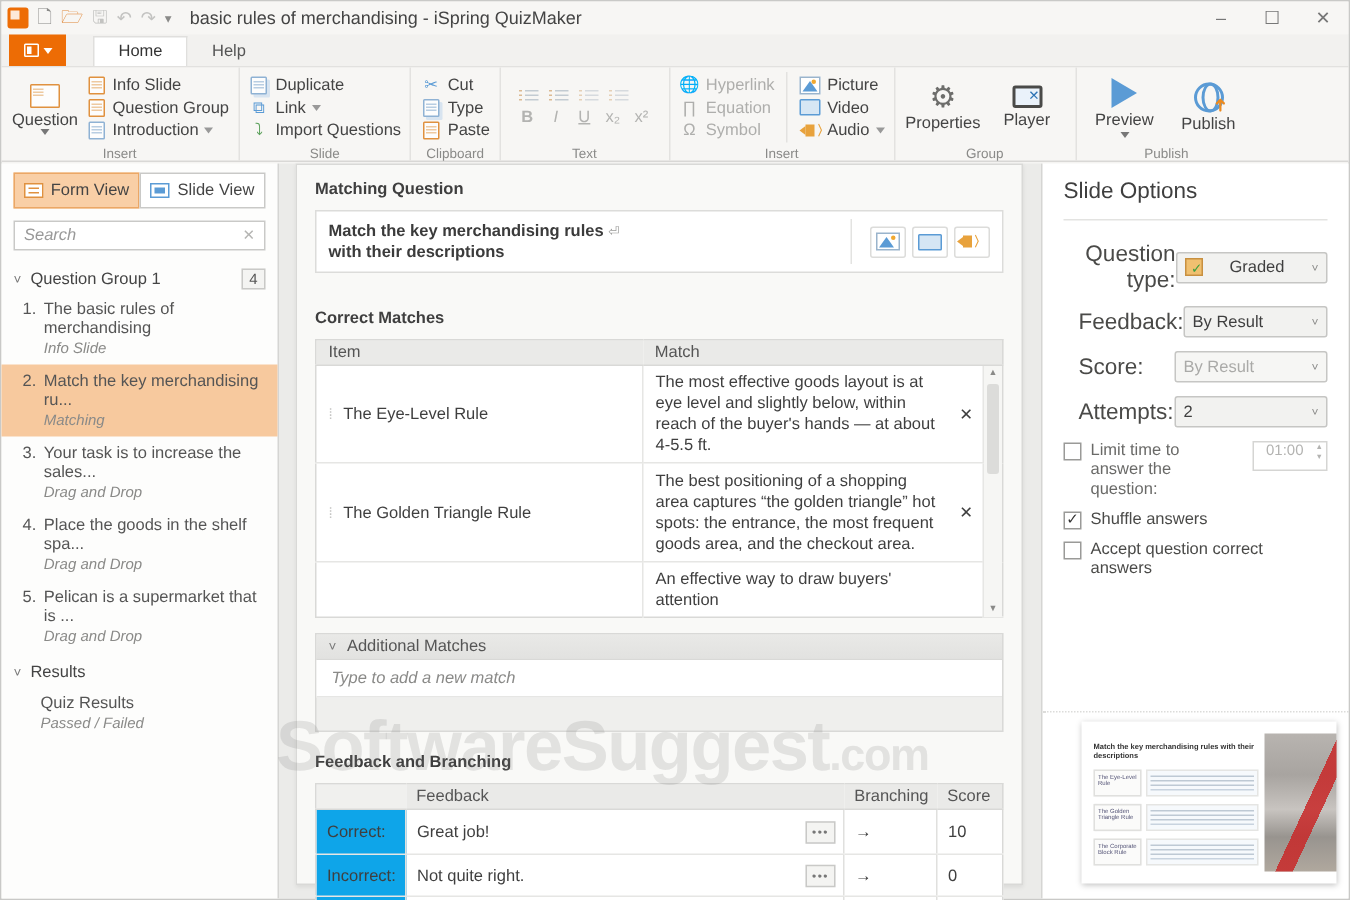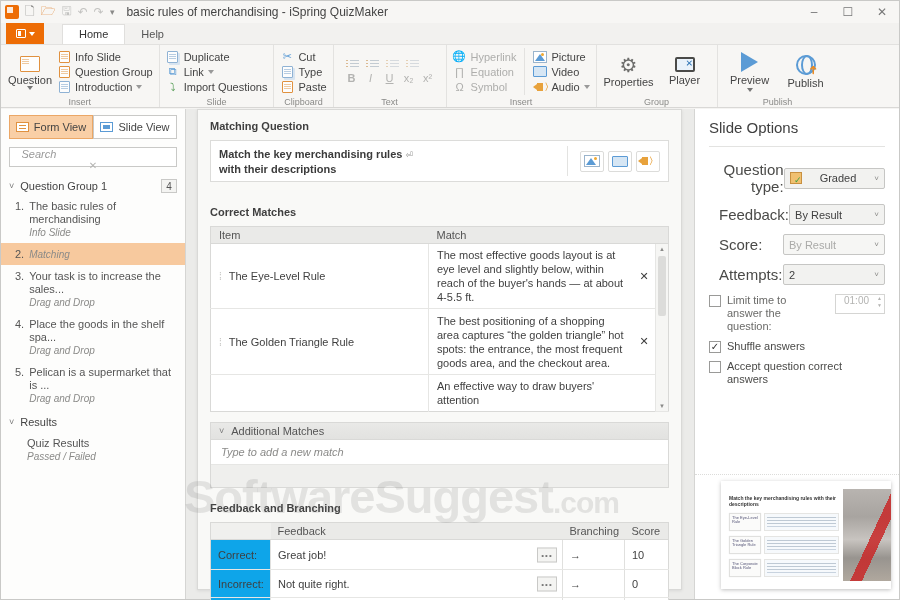--- a/index.html
+++ b/index.html
@@ -69,21 +69,21 @@
   .main { flex:1; background:#ebebe9; position:relative; }
   .rightpanel { width:205px; background:#fff; border-left:1px solid #d5d5d3; position:relative; }
 
   
   .viewtoggle { display:flex; margin:6px 8px 8px; }
   .vbtn { flex:1; height:24px; display:flex; align-items:center; justify-content:center; gap:5px; font-size:11px; color:#444; border:1px solid #c9c9c7; background:#fff; }
   .vbtn.active { background:#f9cfa6; border-color:#eba766; }
   .vic { width:13px; height:10px; border:1px solid #E0913F; background:#fff; position:relative;}
   .vic::after{content:""; position:absolute; left:2px; top:2px; right:2px; height:1px; background:#E0913F; box-shadow:0 3px 0 #E0913F;}
   .vic.blue { border-color:#5B9BD5;} .vic.blue::after{ background:#5B9BD5; box-shadow:none; height:4px;}
-  .searchbox { margin:4px 8px 10px; height:20px; border:1px solid #c9c9c7; background:#fff; display:flex; align-items:center; padding:0 6px;flex-direction:column; }
+  .searchbox { margin:4px 8px 10px; height:20px; border:1px solid #c9c9c7; background:#fff; display:flex; align-items:center; padding:0 6px; }
   .searchbox input { border:none; outline:none; flex:1; font-size:11px; font-style:italic; color:#666; background:transparent; font-family:inherit; }
   .searchbox input::placeholder { color:#999; font-style:italic; }
   .searchbox .clear { color:#b5b5b3; font-size:10px; }
   .treeheader { height:18px; display:flex; align-items:center; font-size:11px; color:#444; padding:0 8px; gap:6px; }
   .treeheader .chev { color:#777; font-size:9px; }
   .badge { margin-left:auto; width:16px; height:14px; border:1px solid #c9c9c7; background:#f4f4f2; font-size:10px; color:#555; display:flex; align-items:center; justify-content:center; }
   .qitem { padding:5px 8px 5px 14px; display:flex; gap:5px; }
   .qitem .num { font-size:11px; color:#555; }
   .qitem .t { font-size:11px; color:#555; line-height:13px; }
   .qitem .sub { font-size:10px; color:#8a8a88; font-style:italic; margin-top:1px; }
@@ -384,20 +384,21 @@
       <div class="qitem">
         <span class="num">1.</span>
         <div>
             <div class="t">The basic rules of merchandising</div>
             <div class="sub">Info Slide</div>
           </div>
       </div>
       <div class="qitem selected">
         <span class="num">2.</span>
         <div>
+            <div class="t">Match the key merchandising ru...</div>
             <div class="sub">Matching</div>
           </div>
       </div>
       <div class="qitem">
         <span class="num">3.</span>
         <div>
             <div class="t">Your task is to increase the sales...</div>
             <div class="sub">Drag and Drop</div>
           </div>
       </div>

